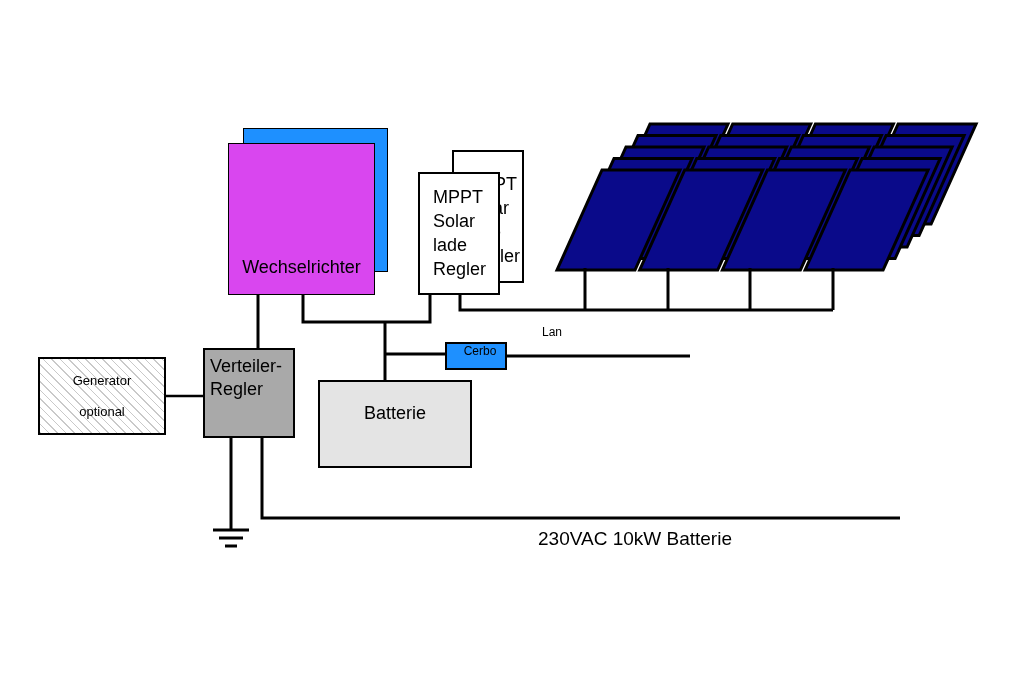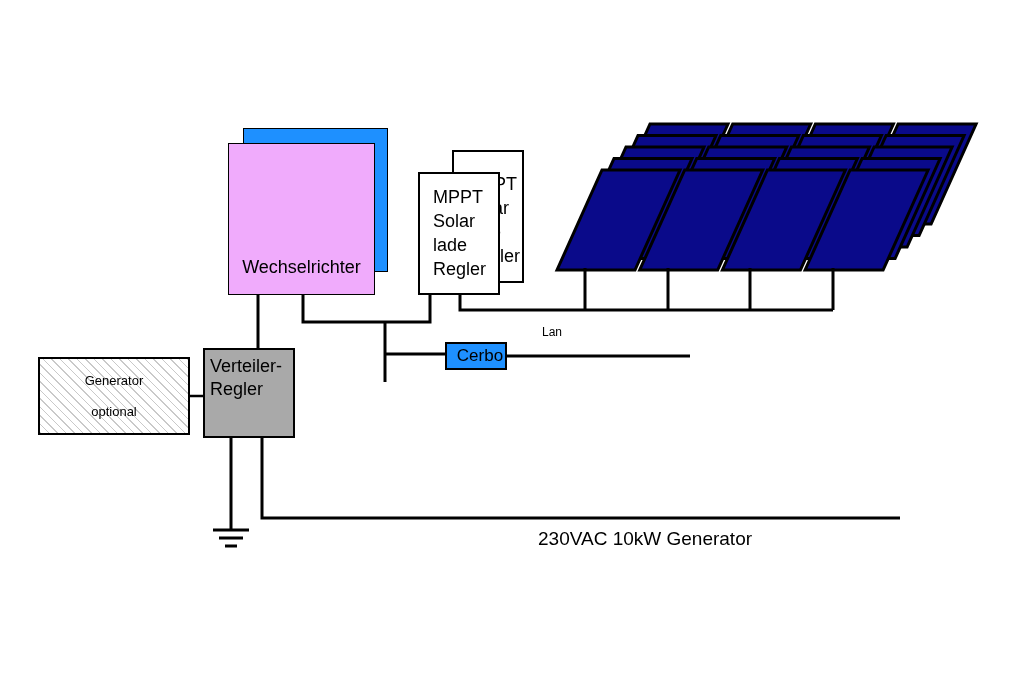--- a/index.html
+++ b/index.html
@@ -47,21 +47,21 @@
   }
   .white-box {
     background: #ffffff;
     border: 2px solid #000000;
     font-size: 18px;
     line-height: 24px;
   }
   .mppt-back  { left: 452px; top: 150px; width: 72px; height: 133px; padding: 20px 0 0 13px; }
   .mppt-front { left: 418px; top: 172px; width: 82px; height: 123px; padding: 11px 0 0 13px; }
   .generator-box {
-    left: 38px; top: 357px; width: 152px; height: 78px;
+    left: 38px; top: 357px; width: 128px; height: 78px;
     border: 2px solid #000000;
     background:
       repeating-linear-gradient(45deg, #c9c9c9 0, #c9c9c9 1px, #ffffff 1px, #ffffff 6px);
     display: flex;
     flex-direction: column;
     align-items: center;
     justify-content: center;
     gap: 16px;
     font-size: 13px;
   }
@@ -76,23 +76,22 @@
     left: 318px; top: 380px; width: 154px; height: 88px;
     border: 2px solid #000000;
     font-size: 18px;
     text-align: center;
     padding-top: 21px;
   }
   .cerbo-box {
     left: 445px; top: 342px; width: 62px; height: 28px;
     border: 2px solid #000000;
     display: flex;
-    align-items: center;
     justify-content: center;
-    font-size: 17px;
+    font-size: 12px;
     padding-left: 8px;
   }
   .float-label {
     position: absolute;
     font-size: 12px;
   }
   .lan-label { left: 542px; top: 325px; }
   .notstrom-label { left: 538px; top: 528px; font-size: 19px; }
 </style>
 </head>
@@ -128,21 +127,21 @@
     <path class="wire" d="M385 322 L385 382"></path>
     <path class="wire" d="M385 354 L447 354"></path>
     <path class="wire" d="M460 293 L460 310 L833 310 M585 310 L585 268 M668 310 L668 268 M750 310 L750 268 M833 310 L833 268"></path>
     <path class="wire thin" d="M164 396 L205 396"></path>
     <path class="wire" d="M505 356 L690 356"></path>
     <path class="wire" d="M262 436 L262 518 L900 518"></path>
     <path class="wire" d="M231 436 L231 530 M213 530 L249 530 M219 538 L243 538 M225 546 L237 546"></path>
   </svg>
 
   <div class="box blue-sq wr-back" style="background-color: rgb(30, 144, 255);"></div>
-  <div class="box blue-sq wr-front" style="background-color: #f0abfc;">
+  <div class="box blue-sq wr-front" style="background-color: #d946ef;">
     <span class="wr-label">Wechselrichter</span>
   </div>
 
   <div class="box white-box mppt-back">
     <div>MPPT</div>
     <div>Solar</div>
     <div>lade</div>
     <div>Regler</div>
   </div>
   <div class="box white-box mppt-front">
@@ -155,21 +154,24 @@
   <div class="box generator-box">
     <div>Generator</div>
     <div>optional</div>
   </div>
 
   <div class="box verteiler-box" style="background-color: rgb(169, 169, 169);">
     <div>Verteiler-</div>
     <div>Regler</div>
   </div>
 
+  <div class="box batterie-box" style="background-color: rgb(228, 228, 228);">
+    <span>Batterie</span>
+  </div>
 
   <div class="box cerbo-box" style="background-color: rgb(30, 144, 255);">
     <span>Cerbo</span>
   </div>
 
   <div class="float-label lan-label">Lan</div>
-  <div class="float-label notstrom-label">230VAC 10kW Generator</div>
+  <div class="float-label notstrom-label">230VAC 10kW Batterie</div>
 
 </div>
 
 </body></html>

